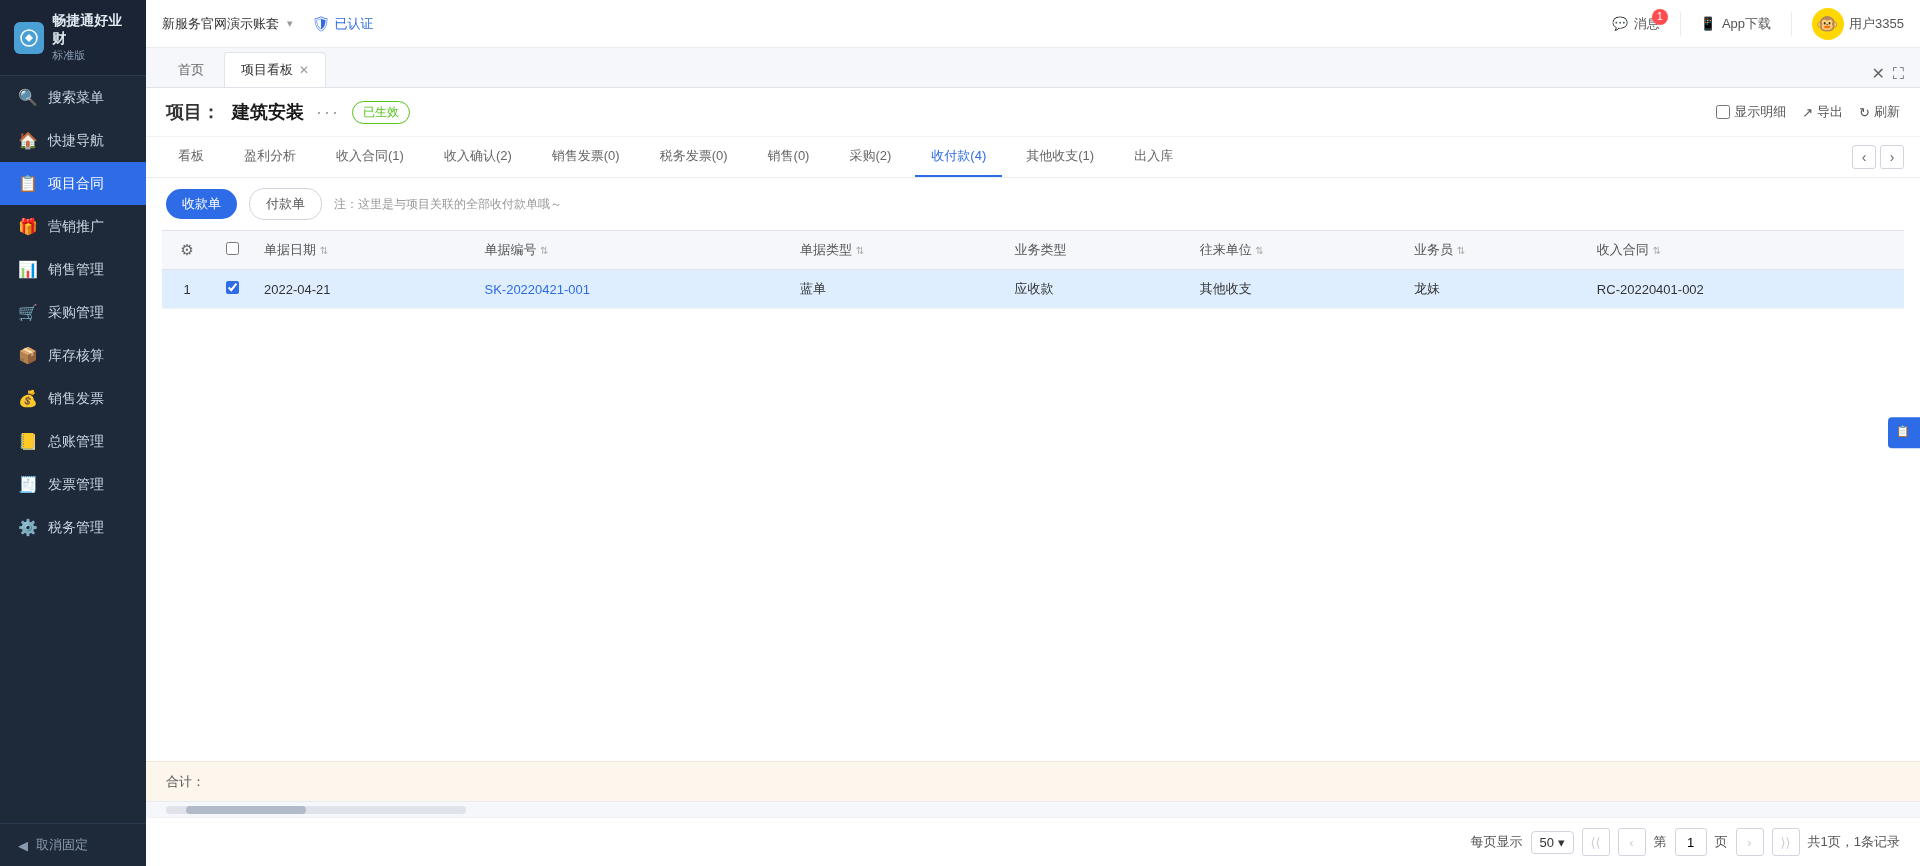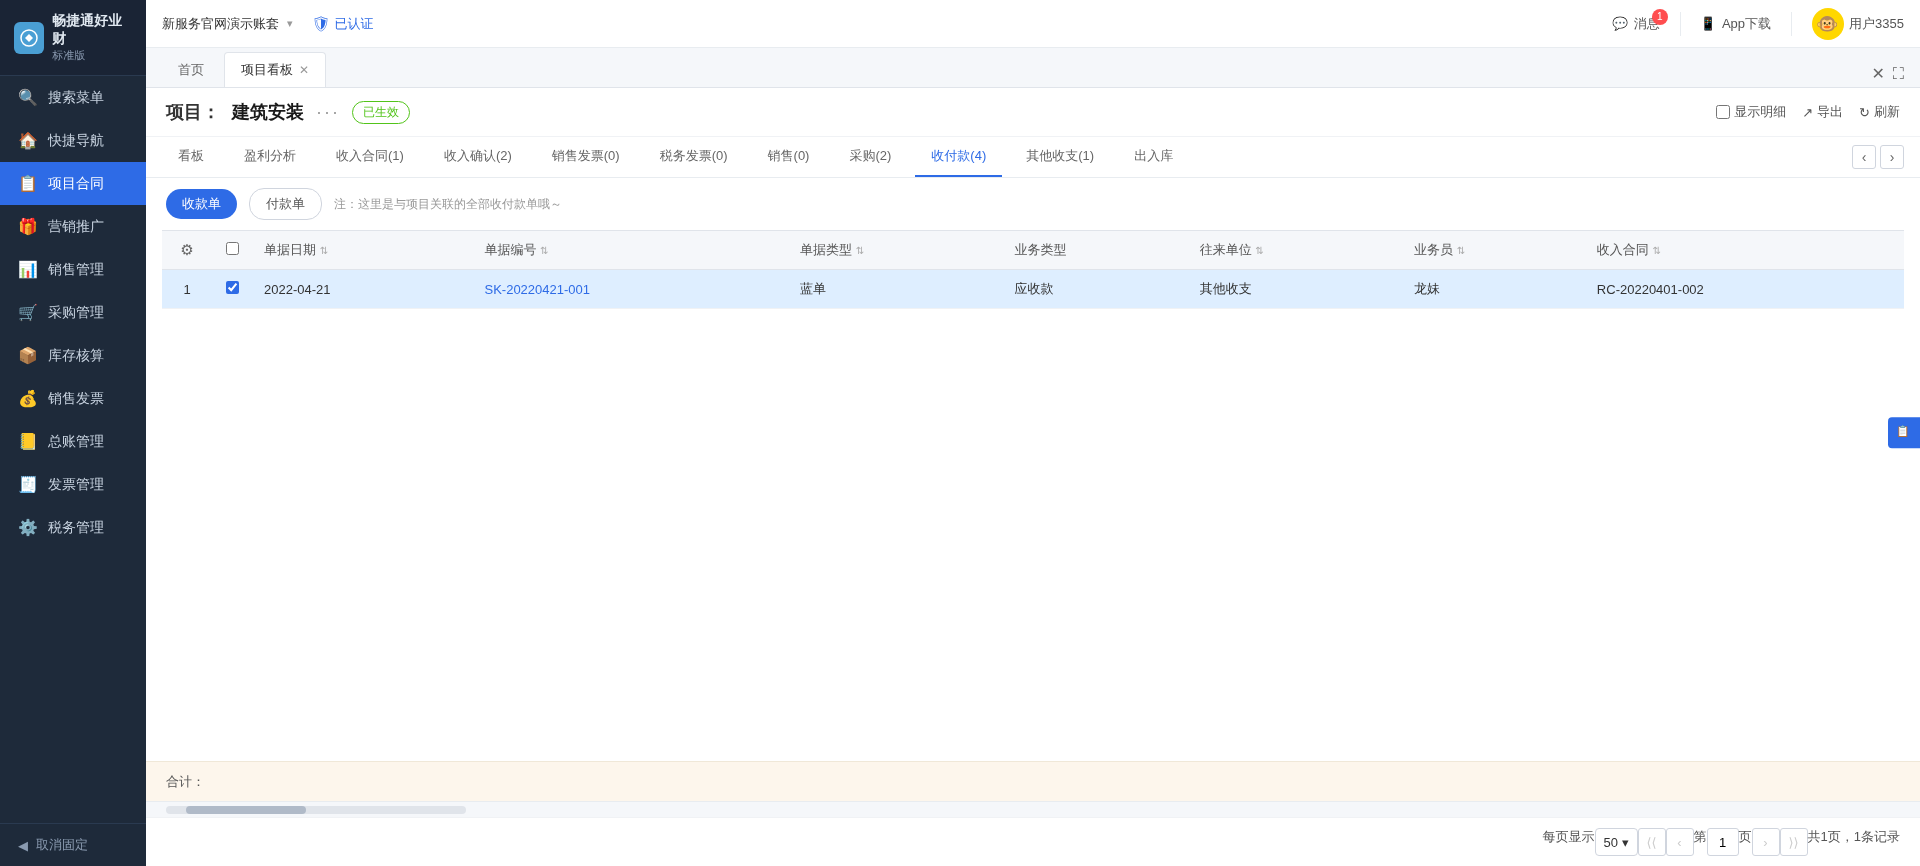--- a/index.html
+++ b/index.html
@@ -362,21 +362,23 @@
       background: #b0bac8;
       border-radius: 4px;
       position: absolute;
       left: 20px;
     }
 
     
     .pagination {
       padding: 10px 20px;
       display: flex;
+      align-items: center;
       justify-content: flex-end;
+      gap: 8px;
       background: white;
       border-top: 1px solid #f0f2f5;
     }
     .pagination-label { font-size: 13px; color: #555; }
     .pagination-select {
       padding: 3px 8px;
       border: 1px solid #d0d5de;
       border-radius: 4px;
       font-size: 13px;
       display: flex;

